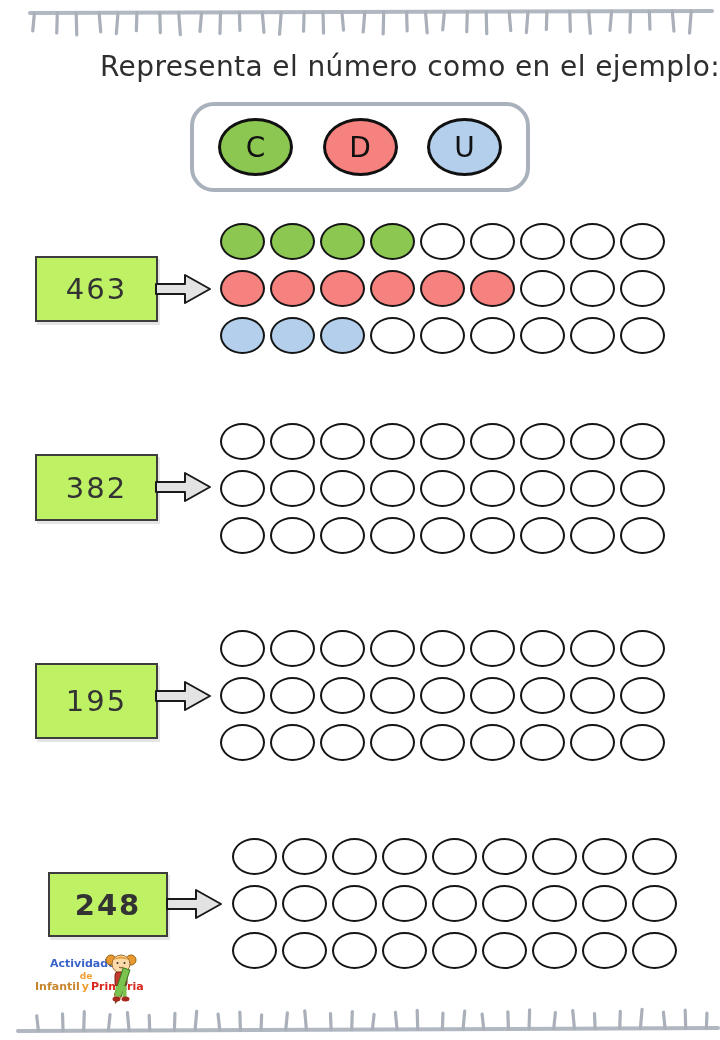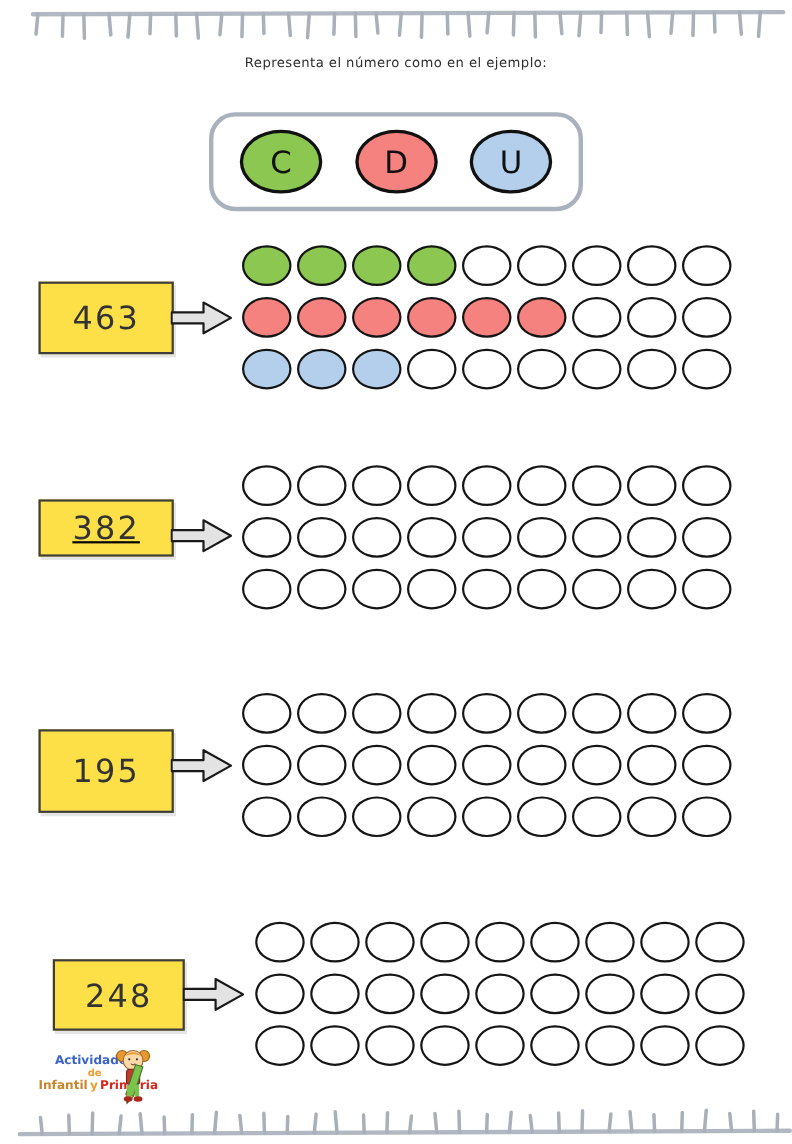--- a/index.html
+++ b/index.html
@@ -3,36 +3,36 @@
 <meta charset="utf-8">
 <style>
   html,body{margin:0;padding:0;background:#888;}
   .page{
     position:relative;width:720px;height:1040px;margin:0 auto;
     background:#ffffff;overflow:hidden;
     font-family:"DejaVu Sans","Liberation Sans",sans-serif;
   }
   .border-svg{position:absolute;left:0;}
   .title{
-    position:absolute;left:0;right:0;top:50px;text-align:center;
-    font-size:12px;color:#2e2e2e;letter-spacing:0.4px;
+    position:absolute;left:0;right:0;top:50px;text-align:right;
+    font-size:28px;color:#2e2e2e;letter-spacing:0.4px;
   }
   .legend{
     position:absolute;left:190px;top:102px;width:340px;height:90px;
     box-sizing:border-box;border:4px solid #a9b1bc;border-radius:24px;
     display:flex;align-items:center;justify-content:space-between;
     padding:0 24px;background:#fff;
   }
   .legend-ellipse{
     width:75px;height:58px;border:3px solid #111;border-radius:50%;
     box-sizing:border-box;display:flex;align-items:center;justify-content:center;
   }
   .legend-ellipse span{font-size:28px;color:#111;}
   .numbox{
-    position:absolute;background:#fde047;border:2px solid #3d3d3d;
+    position:absolute;background:#bef264;border:2px solid #3d3d3d;
     box-sizing:border-box;display:flex;align-items:center;justify-content:center;
     box-shadow:2px 3px 0 rgba(0,0,0,0.10);
   }
   .numbox span{font-size:29px;color:#333;letter-spacing:2px;}
   .arrow{position:absolute;}
   .grid{position:absolute;display:flex;flex-direction:column;gap:10px;}
   .grid-row{display:flex;gap:5px;}
   .circle{
     width:45px;height:37px;box-sizing:border-box;
     border:2.5px solid #151515;border-radius:50%;background:#fff;
@@ -140,21 +140,21 @@
           <div class="circle"></div>
           <div class="circle"></div>
           <div class="circle"></div>
           <div class="circle"></div>
           <div class="circle"></div>
         </div>
       </div>
   </div>
 
   <div class="problem">
-    <div class="numbox" style="left:35px;top:454px;width:123px;height:52px;text-decoration:underline;">
+    <div class="numbox" style="left:35px;top:454px;width:123px;height:67px;">
       <span>382</span>
     </div>
     <svg class="arrow" style="left:155px;top:470px;" width="58" height="34">
       <polygon points="1,12 30,12 30,3 55,17 30,31 30,22 1,22" fill="#e3e3e3" stroke="#1a1a1a" stroke-width="2" stroke-linejoin="round"></polygon>
     </svg>
     <div class="grid" style="left:220px;top:423px;">
         <div class="grid-row">
           <div class="circle"></div>
           <div class="circle"></div>
           <div class="circle"></div>
@@ -228,21 +228,21 @@
           <div class="circle"></div>
           <div class="circle"></div>
           <div class="circle"></div>
           <div class="circle"></div>
           <div class="circle"></div>
         </div>
       </div>
   </div>
 
   <div class="problem">
-    <div class="numbox" style="left:48px;top:872px;width:120px;height:65px;">
+    <div class="numbox" style="left:48px;top:872px;width:120px;height:65px;font-weight:bold;">
       <span>248</span>
     </div>
     <svg class="arrow" style="left:166px;top:887px;" width="58" height="34">
       <polygon points="1,12 30,12 30,3 55,17 30,31 30,22 1,22" fill="#e3e3e3" stroke="#1a1a1a" stroke-width="2" stroke-linejoin="round"></polygon>
     </svg>
     <div class="grid" style="left:232px;top:838px;">
         <div class="grid-row">
           <div class="circle"></div>
           <div class="circle"></div>
           <div class="circle"></div>

